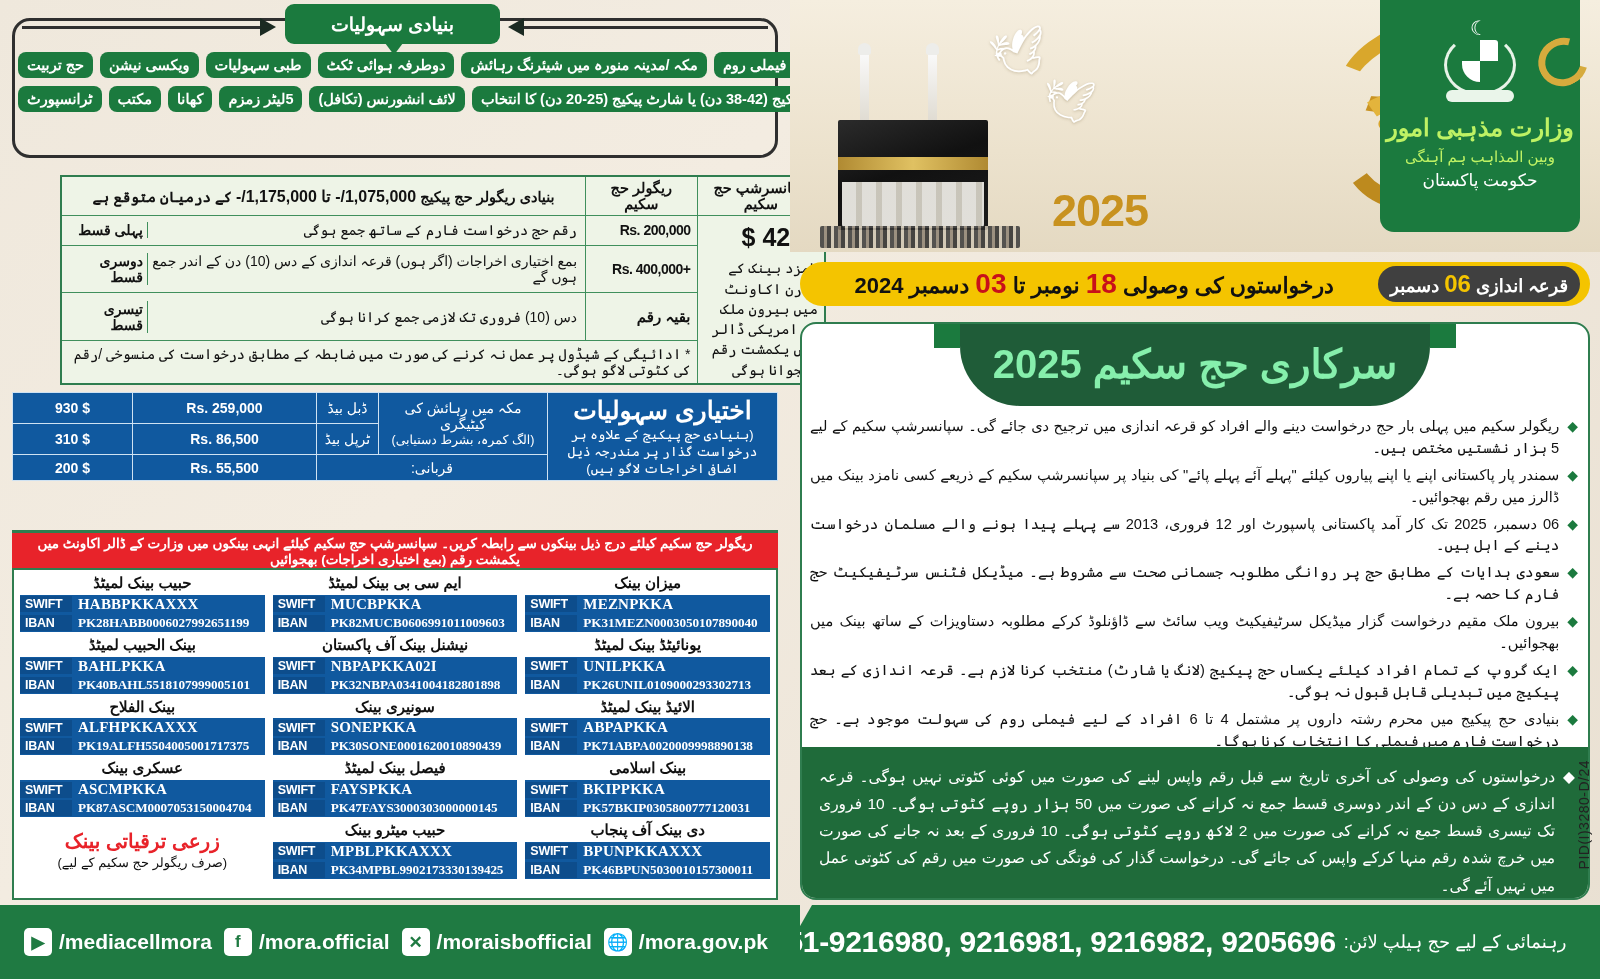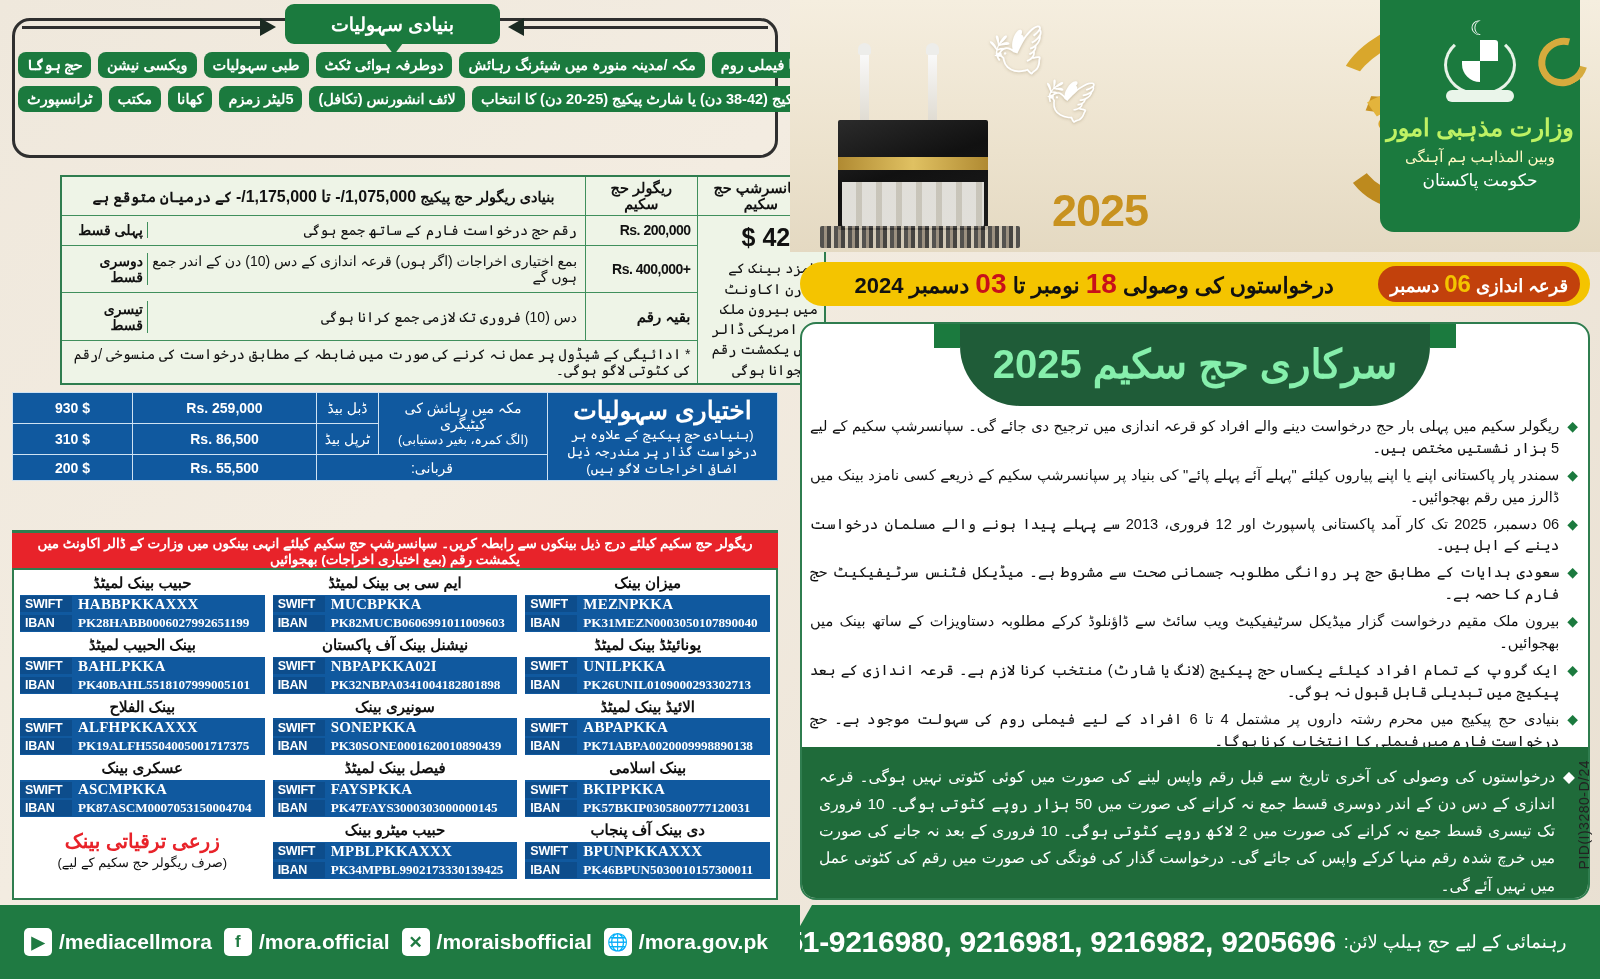--- a/index.html
+++ b/index.html
@@ -213,21 +213,21 @@
     position:absolute; left:24px; top:24px; width:36px; height:42px;
     background:#fff; border-radius: 3px 3px 18px 18px;
   }
   .emblem .shield .q { position:absolute; width:50%; height:50%; background:#1b7a3e;}
   .emblem .shield .q.a{left:0;top:0;} .emblem .shield .q.b{right:0;bottom:0;}
   .emblem .scroll {
     position:absolute; left:8px; top:74px; width:68px; height:12px;
     background:#eaf5ea; border-radius:6px;
   }
   .min-title { color:#bef264; font-size:24px; font-weight:bold; direction:rtl; margin-top:10px; text-align:center;}
-  .min-sub   { color:#fef9c3; font-size:15px; direction:rtl; margin-top:6px; text-align:left;}
+  .min-sub   { color:#bef264; font-size:15px; direction:rtl; margin-top:6px; text-align:left;}
   .min-sub2  { color:#fff; font-size:17px; direction:rtl; margin-top:4px; text-align:center;}
   .hajj-logo {
     position:absolute; right:0px; top:36px; width:64px; height:52px; z-index:7;
   }
   .hajj-logo .arc {
     position:absolute; left:2px; top:2px; width:50px; height:48px;
     border:7px solid #d6ab3d; border-radius:50%; border-right-color:transparent;
     transform: rotate(-30deg);
   }
 
@@ -237,21 +237,21 @@
     background:#f4c400; border-radius:22px;
     display:flex; align-items:center; justify-content:flex-start;
     direction:rtl; padding:0 10px; z-index:8;
   }
   .date-text {
     flex:1; text-align:center; font-size:22px; font-weight:bold; color:#111;
     direction:rtl; white-space:nowrap;
   }
   .date-text .num { color:#c8101a; font-size:28px; }
   .date-pill {
-    background:#c2410c; color:#fff; border-radius:20px;
+    background:#404040; color:#fff; border-radius:20px;
     padding:4px 12px; font-size:18px; font-weight:bold; direction:rtl;
     white-space:nowrap;
   }
   .date-pill .num { color:#f4c400; font-size:24px; }
 
   
   .scheme-box {
     position:absolute; left:10px; top:322px; width:790px; height:578px;
     border:2.5px solid #2f7d4f; border-radius:16px; background:#ffffff;
     overflow:hidden;
@@ -327,21 +327,21 @@
     <div class="arrow-line-l"></div>
     <div class="arrow-line-r"></div>
     <div class="arrow-l"></div>
     <div class="arrow-r"></div>
 
     <div class="bf-frame"></div>
     <div class="bf-title">بنیادی سہولیات</div>
 
     <div class="bf-rows">
       <div class="bf-row">
-        <span class="pill">حج ہوگا</span>
+        <span class="pill">حج تربیت</span>
         <span class="pill">ویکسی نیشن</span>
         <span class="pill">طبی سہولیات</span>
         <span class="pill">دوطرفہ ہوائی ٹکٹ</span>
         <span class="pill">مکہ /مدینہ منورہ میں شیئرنگ رہائش</span>
         <span class="pill">4 تا 6 محرم رشتہ داروں کا فیملی روم</span>
       </div>
       <div class="bf-row">
         <span class="pill">ٹرانسپورٹ</span>
         <span class="pill">مکتب</span>
         <span class="pill">کھانا</span>
@@ -412,21 +412,21 @@
       </table>
 
     <table class="opt-table">
       <tbody>
           <tr>
         <td class="opt-usd">$ 930</td>
         <td class="opt-pkr">Rs. 259,000</td>
         <td class="opt-bed">ڈبل بیڈ</td>
         <td class="opt-cat" rowspan="2">
           <span>مکہ میں رہائش کی کیٹیگری</span>
-          <span class="sub">(الگ کمرہ، بغیر دستیابی)</span>
+          <span class="sub">(الگ کمرہ، بشرط دستیابی)</span>
         </td>
         <td class="opt-head" rowspan="3">
           <span class="t1">اختیاری سہولیات</span>
           <span class="t2">(بنیادی حج پیکیج کے علاوہ ہر درخواست گذار پر مندرجہ ذیل اضافی اخراجات لاگو ہیں)</span>
         </td>
       </tr>
       <tr>
         <td class="opt-usd">$ 310</td>
         <td class="opt-pkr">Rs. 86,500</td>
         <td class="opt-bed">ٹرپل بیڈ</td>

